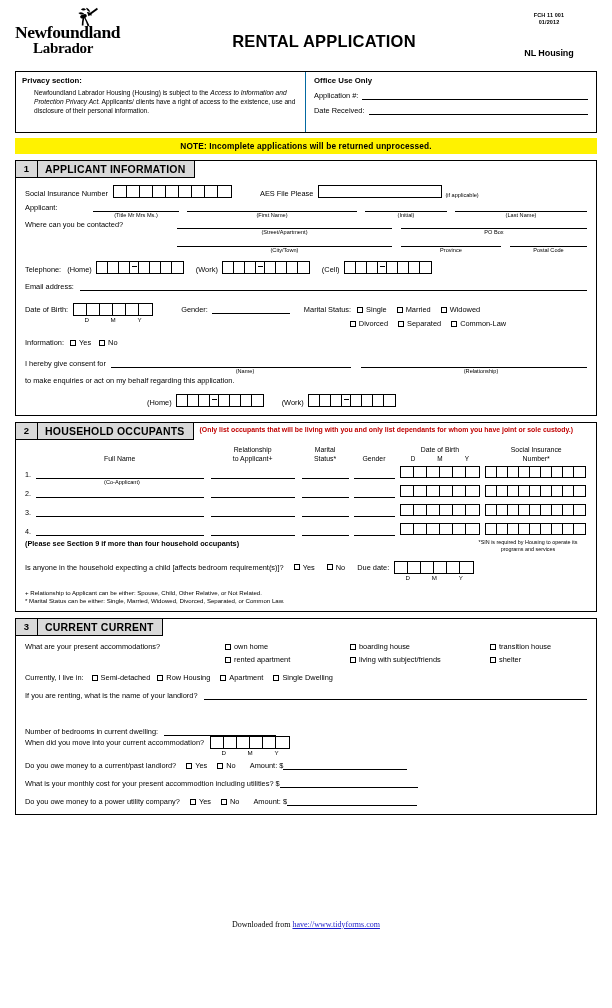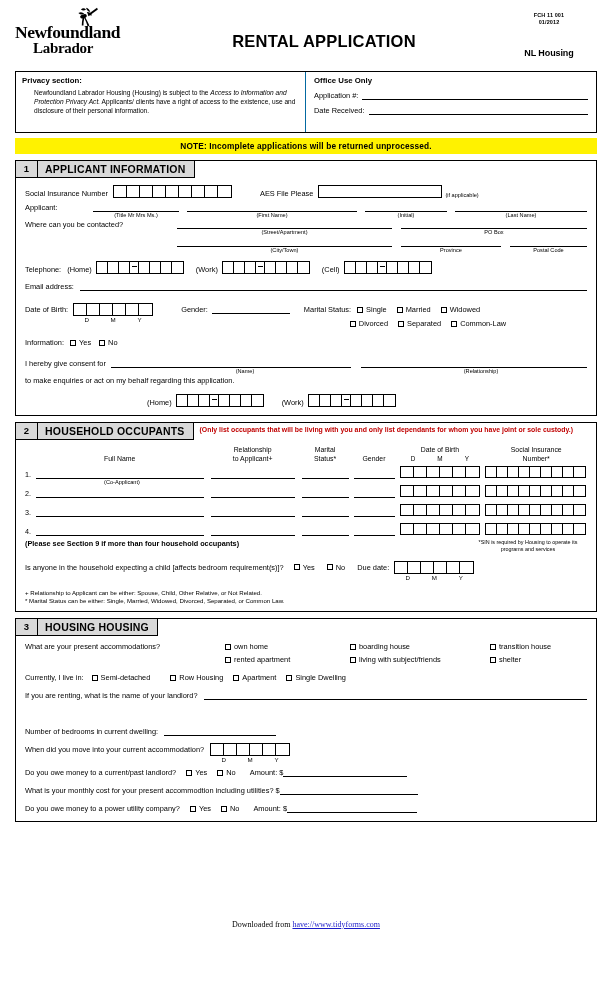--- a/index.html
+++ b/index.html
@@ -613,21 +613,21 @@
 
       <div class="foot-note" style="margin-top:8px;">+ Relationship to Applicant can be either: Spouse, Child, Other Relative, or Not Related.</div>
       <div class="foot-note">* Marital Status can be either: Single, Married, Widowed, Divorced, Separated, or Common Law.</div>
 
     </div>
   </div>
 
   <div class="section">
     <div class="sec-head">
       <div class="sec-num">3</div>
-      <div class="sec-name">HOUSING HOUSING</div>
+      <div class="sec-name">CURRENT CURRENT</div>
       <div class="sec-note"></div>
     </div>
     <div class="sec-body" style="padding:6px 9px 8px;">
 
       <div class="row" style="align-items:flex-start;">
         <span class="lbl" style="width:200px;">What are your present accommodations?</span>
         <span style="flex:1;">
           <div style="display:flex;">
             <span class="opt" style="width:125px;">
                 <i class="chk"></i>
@@ -658,21 +658,21 @@
           </div>
         </span>
       </div>
 
       <div class="row" style="margin-top:9px;">
         <span class="lbl">Currently, I live in:</span>
         <span class="opt" style="margin-left:8px;">
             <i class="chk"></i>
             <em style="font-style:normal;">Semi-detached</em>
           </span>
-        <span class="opt" style="margin-left:20px;">
+        <span class="opt" style="margin-left:7px;">
             <i class="chk"></i>
             <em style="font-style:normal;">Row Housing</em>
           </span>
         <span class="opt" style="margin-left:10px;">
             <i class="chk"></i>
             <em style="font-style:normal;">Apartment</em>
           </span>
         <span class="opt" style="margin-left:10px;">
             <i class="chk"></i>
             <em style="font-style:normal;">Single Dwelling</em>
@@ -684,21 +684,21 @@
         <span class="rule" style="margin-left:6px;"></span>
       </div>
 
       <div class="row" style="margin-top:27px;">
         <span class="lbl">Number of bedrooms in current dwelling:</span>
         <span style="width:112px;margin-left:6px;">
             <span class="underline" style="display:block;"></span>
           </span>
       </div>
 
-      <div class="row" style="margin-top:7px;align-items:flex-start;">
+      <div class="row" style="align-items:flex-start;">
         <span class="lbl" style="padding-top:2px;">When did you move into your current accommodation?</span>
         <span class="dmy" style="margin-left:6px;">
           <span class="grid">
             <span></span>
               <span style="border-right:1.6px solid #000;"></span>
               <span></span>
               <span style="border-right:1.6px solid #000;"></span>
               <span></span>
               <span></span>
           </span>

